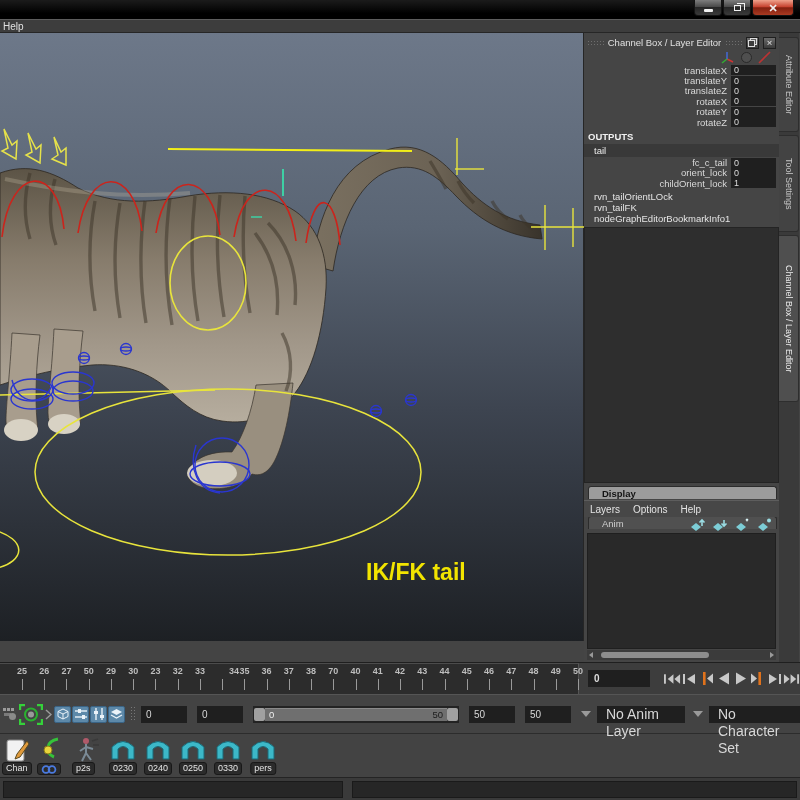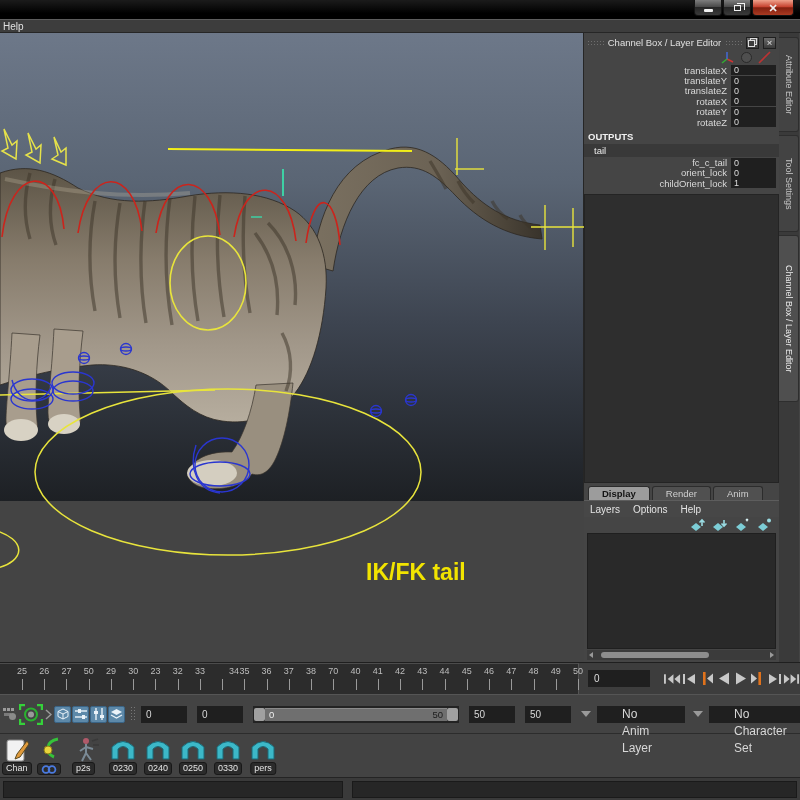--- a/index.html
+++ b/index.html
@@ -18,21 +18,21 @@
   .glyph-restore{width:7px;height:6px;border:1px solid #f2f2f2;position:relative;background:transparent;}
   .glyph-restore::after{content:"";position:absolute;left:2px;top:-3px;width:7px;height:6px;border:1px solid #f2f2f2;border-bottom:none;border-left:none;}
   .glyph-x{font-size:11px;font-weight:bold;line-height:10px;}
 
   
   .menubar{height:14px;background:#3d3d3d;border-top:1px solid #5d5d5d;border-bottom:1px solid #262626;
     font-size:10px;display:flex;align-items:center;padding-left:3px;color:#e0e0e0;}
 
   
   .main{display:flex;height:629px;}
-  .viewport{width:584px;height:468px;position:relative;
+  .viewport{width:584px;height:608px;position:relative;
     background:linear-gradient(180deg,#6d7889 0%,#5a6574 32%,#3d4450 62%,#1d2024 100%);
     border-right:1px solid #262626;}
   .viewport svg{position:absolute;left:0;top:0;}
 
   
   .cb-panel{width:195px;background:#454545;display:flex;flex-direction:column;font-size:9.5px;}
   .cb-header{height:17px;display:flex;align-items:center;gap:4px;padding:2px 3px 0 3px;}
   .grip{flex:1;height:6px;background-image:radial-gradient(circle,#6e6e6e 30%,transparent 34%);background-size:3px 3px;}
   .cb-title{color:#e0e0e0;white-space:nowrap;font-size:9.5px;}
   .panel-btn{width:13px;height:12px;background:linear-gradient(#6b6b6b,#3a3a3a);border:1px solid #1f1f1f;
@@ -41,63 +41,63 @@
   .cb-menus{display:flex;gap:13px;padding:4px 0 2px 10px;font-size:10px;color:#e4e4e4;}
   .cb-node{font-weight:bold;color:#f0f0f0;font-size:10px;padding:3px 0 2px 4px;}
   .attr-row{display:flex;align-items:center;height:10.4px;}
   .attr-label{flex:1;text-align:right;padding-right:4px;color:#d9d9d9;}
   .attr-field{width:45px;height:10px;background:#1f1f1f;color:#dcdcdc;font-size:9px;line-height:10px;padding-left:3px;margin-right:3px;}
   .cb-section{font-weight:bold;color:#f0f0f0;padding:4px 0 1px 4px;}
   .shape-row{background:#393939;color:#ececec;padding:1px 0 1px 10px;margin-top:1px;}
   .output-row{padding:2px 0 0 10px;color:#e4e4e4;height:11px;}
   .cb-dark{flex:1;background:#2e2e2e;border:1px solid #242424;margin-top:5px;}
 
-  .le-tabs{display:flex;gap:2px;padding:3px 2px 0 4px;height:17px;}
+  .le-tabs{display:flex;gap:2px;padding:3px 2px 0 4px;height:17px;flex-direction:column;}
   .le-tab{padding:1px 13px 0;background:#505050;color:#cfcfcf;border:1px solid #2c2c2c;border-bottom:none;
     border-radius:3px 3px 0 0;font-size:9.5px;}
   .le-tab.active{background:#9c9c9c;color:#141414;font-weight:bold;}
   .le-menus{display:flex;gap:13px;padding:3px 0 2px 6px;font-size:10px;background:#474747;border-top:1px solid #5d5d5d;color:#e4e4e4;}
   .le-iconbar{display:flex;justify-content:flex-end;gap:6px;padding:1px 7px 2px 0;}
   .le-list{height:116px;background:#292929;border:1px solid #1f1f1f;margin:0 3px;}
   .le-scroll{height:10px;margin:1px 3px 2px;background:#3b3b3b;display:flex;align-items:center;padding:0 2px;}
   .scroll-arrow{width:0;height:0;border-top:3px solid transparent;border-bottom:3px solid transparent;}
   .scroll-arrow.left{border-right:4px solid #999;}
   .scroll-arrow.right{border-left:4px solid #999;margin-left:auto;}
   .le-thumb{height:6px;width:108px;background:#8d8d8d;border-radius:3px;margin-left:8px;}
 
   
   .vtabs{width:20px;background:#3a3a3a;display:flex;flex-direction:column;gap:3px;padding-top:4px;}
   .vtab{writing-mode:vertical-rl;font-size:9px;color:#c6c6c6;background:#434343;border:1px solid #2e2e2e;
     border-left:none;border-radius:0 3px 3px 0;display:flex;align-items:center;justify-content:center;white-space:nowrap;}
   .vtab.t1{height:95px;} .vtab.t2{height:97px;} .vtab.t3{height:167px;}
   .vtab.active{background:#4f4f4f;color:#ececec;}
 
   
-  .timerow{height:32px;display:flex;background:#3d3d3d;border-top:1px solid #1f1f1f;}
+  .timerow{height:32px;display:flex;background:#3d3d3d;border-top:1px solid #1f1f1f;font-weight:bold;}
   .timeline{width:584px;position:relative;background:#2c2c2c;border-right:1px solid #555;border-top:1px solid #4c4c4c;}
   .tl-num{position:absolute;top:2px;transform:translateX(-50%);font-size:9px;color:#bdbdbd;}
   .tl-tick{position:absolute;top:15px;width:1px;height:11px;background:#9a9a9a;}
   .playback{flex:1;display:flex;align-items:center;padding-left:9px;}
   .frame-field{width:62px;height:17px;background:#1f1f1f;color:#dcdcdc;font-size:10px;line-height:17px;padding-left:6px;margin-right:14px;}
   .pb-btn{width:17px;height:20px;display:flex;align-items:center;justify-content:center;}
 
   
   .rangerow{height:39px;background:#434343;display:flex;align-items:center;padding:0 3px;border-top:1px solid #555;}
   .ricon{display:flex;align-items:center;justify-content:center;margin-right:2px;flex:none;}
   .rtoggle{width:17px;height:17px;background:#5d89a9;border:1px solid #3a6486;border-radius:2px;
     display:flex;align-items:center;justify-content:center;margin-right:1px;flex:none;}
   .dots-sep{width:5px;height:16px;margin:0 6px 0 4px;background-image:radial-gradient(circle,#777 35%,transparent 40%);background-size:3px 3px;flex:none;}
   .rfield{width:46px;height:17px;background:#1f1f1f;color:#d8d8d8;font-size:10px;line-height:17px;padding-left:5px;margin-right:10px;flex:none;}
   .rslider{width:206px;height:17px;background:#232323;display:flex;align-items:center;padding:0 1px;margin-right:10px;flex:none;}
   .rs-handle{width:11px;height:13px;background:#a0a0a0;border-radius:2px;flex:none;}
   .rs-bar{flex:1;height:13px;background:#6f6f6f;display:flex;justify-content:space-between;align-items:center;
     font-size:9.5px;padding:0 4px;border-top:1px solid #8a8a8a;}
   .rs-min{color:#f0f0f0;} .rs-max{color:#1c1c1c;}
   .dd-arrow{width:0;height:0;border-left:5px solid transparent;border-right:5px solid transparent;border-top:6px solid #9a9a9a;margin-right:6px;flex:none;}
-  .dropdown{height:17px;background:#1f1f1f;color:#d8d8d8;font-size:12px;line-height:17px;padding:0 25px;margin-right:8px;flex:none;}
+  .dropdown{height:17px;background:#1f1f1f;color:#d8d8d8;font-size:14px;line-height:17px;padding:0 9px;margin-right:8px;flex:none;}
   .dd-anim{width:88px;} .dd-char{width:92px;margin-right:5px;}
 
   
   .shelf{height:44px;background:#434343;border-top:1px solid #2c2c2c;display:flex;align-items:flex-start;padding:2px 0 0 2px;}
   .shelf-tile{position:relative;width:32px;height:40px;margin-right:3px;flex:none;}
   .shelf-tile svg{display:block;margin:1px auto 0;}
   .shelf-badge{position:absolute;left:0;bottom:1px;background:#2b2b2b;border:1px solid #191919;border-radius:3px;
     font-size:9px;color:#e4e4e4;padding:0 3px;line-height:11px;white-space:nowrap;}
   .badge-center{left:50%;transform:translateX(-50%);}
 
@@ -302,20 +302,25 @@
           <div class="attr-row">
             <span class="attr-label">orient_lock</span>
             <span class="attr-field">0</span>
           </div>
           <div class="attr-row">
             <span class="attr-label">childOrient_lock</span>
             <span class="attr-field">1</span>
           </div>
         </div>
 
+      <div id="outputs-list">
+          <div class="output-row">rvn_tailOrientLOck</div>
+          <div class="output-row">rvn_tailFK</div>
+          <div class="output-row">nodeGraphEditorBookmarkInfo1</div>
+        </div>
 
       <div class="cb-dark"></div>
 
       <div class="le-tabs">
         <div class="le-tab active">Display</div>
         <div class="le-tab">Render</div>
         <div class="le-tab">Anim</div>
       </div>
       <div class="le-menus">
         <span>Layers</span>

